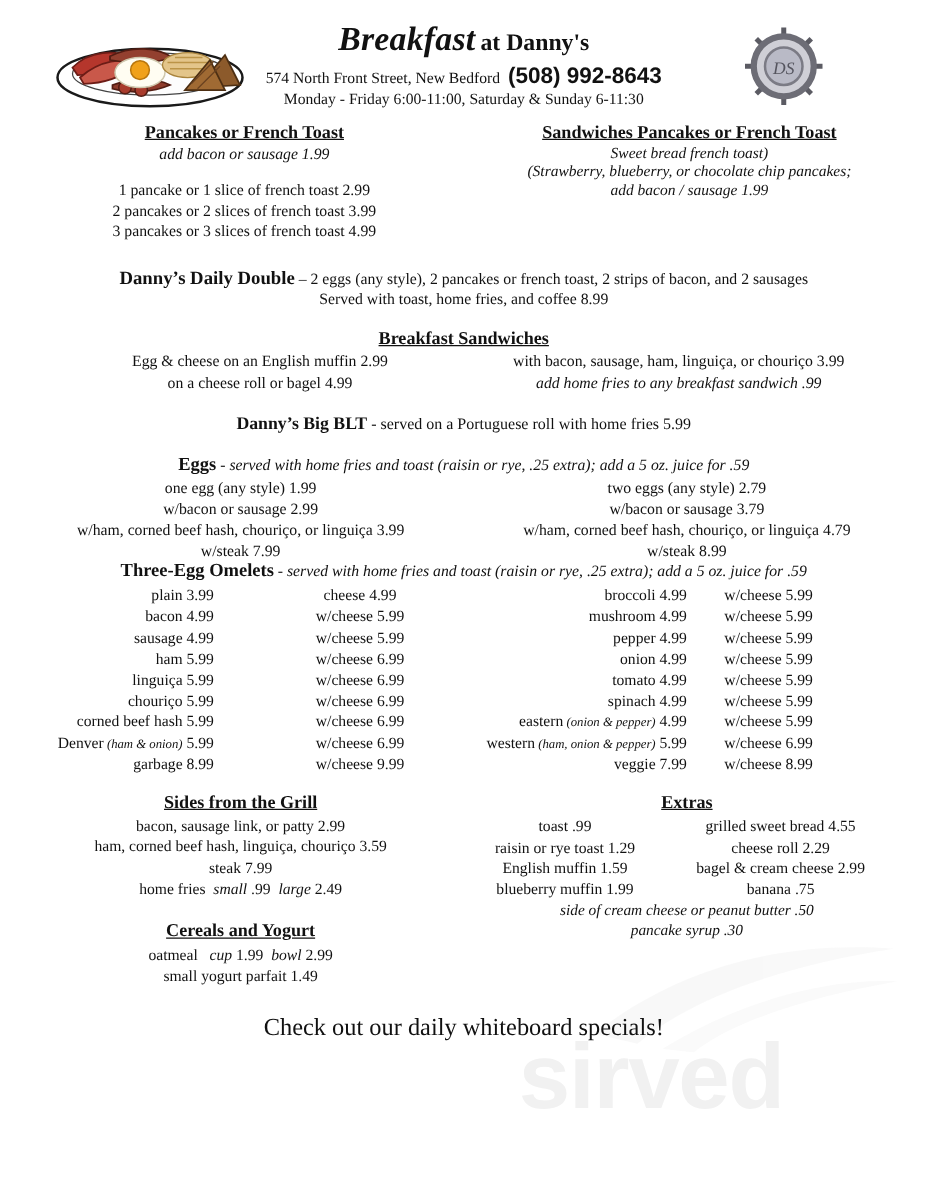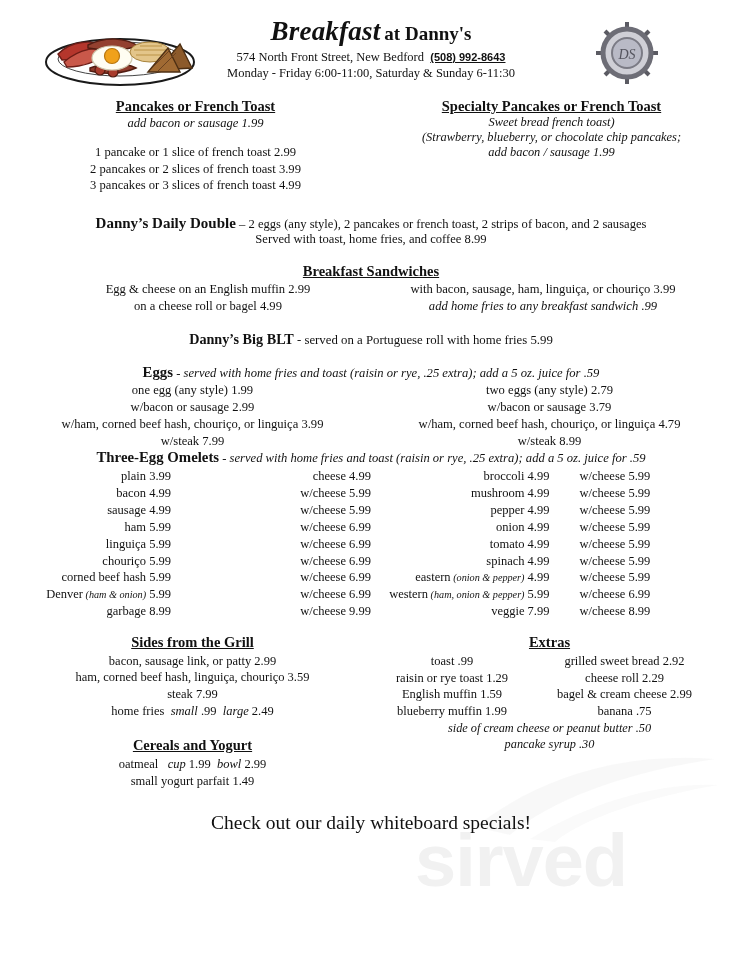--- a/index.html
+++ b/index.html
@@ -62,21 +62,21 @@
   .brand-suffix {
     font-size: 19px;
     font-weight: bold;
     font-family: "Liberation Serif", serif;
   }
   .addr {
     font-size: 12.5px;
     margin-top: 3px;
     white-space: nowrap;
   }
-  .addr b { font-family: "Liberation Sans", sans-serif; font-size: 11px; text-decoration: underline; }
+  .addr b { font-family: "Liberation Sans", sans-serif; font-size: 18px; }
   .hours { font-size: 12.5px; margin-top: 1px; white-space: nowrap; }
 
   
   .sect-title {
     font-size: 14.5px;
     font-weight: bold;
     text-decoration: underline;
     text-align: center;
     white-space: nowrap;
   }
@@ -124,21 +124,21 @@
   .eggs-grid { display: flex; margin-top: 1px; }
   .eggs-grid .ecol { flex: 1 1 50%; text-align: center; }
   .eggs-grid .line { line-height: 1.34; }
 
   
   .om-head { font-size: 12.6px; text-align: center; }
   .om-head .b { font-size: 14.8px; }
   .om-table { width: 100%; border-collapse: collapse; margin-top: 2px; }
   .om-table td { font-size: 12.5px; padding: 0; line-height: 1.345; white-space: nowrap; }
   .om-name { text-align: right; width: 22%; padding-right: 0 !important; }
-  .om-ch   { text-align: right;  width: 28%; padding-left: 34px !important; }
+  .om-ch   { text-align: center;  width: 28%; padding-left: 34px !important; }
   .om-name2{ text-align: right; width: 25%; }
   .om-ch2  { text-align: left;  width: 25%; padding-left: 30px !important; }
 
   
   .bottom { display: flex; margin-top: 14px; align-items: flex-start; }
   .bcol { flex: 1 1 50%; }
   .bcol .sect-title { margin-bottom: 2px; }
   .bcol .line { line-height: 1.33; font-size: 12.5px; }
 
   .extras-grid { display: flex; justify-content: center; margin-top: 1px; }
@@ -222,21 +222,21 @@
     <div class="col col-left">
       <div class="sect-title pc-head">Pancakes or French Toast</div>
       <div class="pc-sub">add bacon or sausage  1.99</div>
       <div class="pc-list">
         <div class="line">1 pancake or 1 slice of french toast   2.99</div>
         <div class="line">2 pancakes or 2 slices of french toast  3.99</div>
         <div class="line">3 pancakes or 3 slices of french toast  4.99</div>
       </div>
     </div>
     <div class="col col-right">
-      <div class="sect-title">Specialty Pancakes or French Toast</div>
+      <div class="sect-title">Sandwiches Pancakes or French Toast</div>
       <div class="spc-sub">Sweet bread french toast)</div>
       <div class="spc-sub">(Strawberry, blueberry,  or chocolate chip pancakes;</div>
       <div class="spc-sub">add bacon / sausage  1.99</div>
     </div>
   </div>
 
   <div class="block" style="margin-top:20px;">
     <div class="dd-row">
       <span class="dd-title">Danny’s Daily Double</span><span class="dd-body"> – </span><span class="dd-body">2 eggs (any style), 2 pancakes or french toast, 2 strips of bacon, and 2 sausages</span>
     </div>
@@ -378,21 +378,21 @@
     <div class="bcol">
       <div class="sect-title">Extras</div>
       <div class="extras-grid">
         <div class="ecell l">
           <div class="line">toast  .99</div>
           <div class="line">raisin or rye toast  1.29</div>
           <div class="line">English muffin  1.59</div>
           <div class="line">blueberry muffin  1.99</div>
         </div>
         <div class="ecell r">
-          <div class="line">grilled sweet bread  2.92</div>
+          <div class="line">grilled sweet bread  4.55</div>
           <div class="line">cheese roll  2.29</div>
           <div class="line">bagel &amp; cream cheese  2.99</div>
           <div class="line">banana  .75</div>
         </div>
       </div>
       <div class="extras-foot">side of cream cheese or peanut butter  .50</div>
       <div class="extras-foot">pancake syrup  .30</div>
     </div>
   </div>
 

